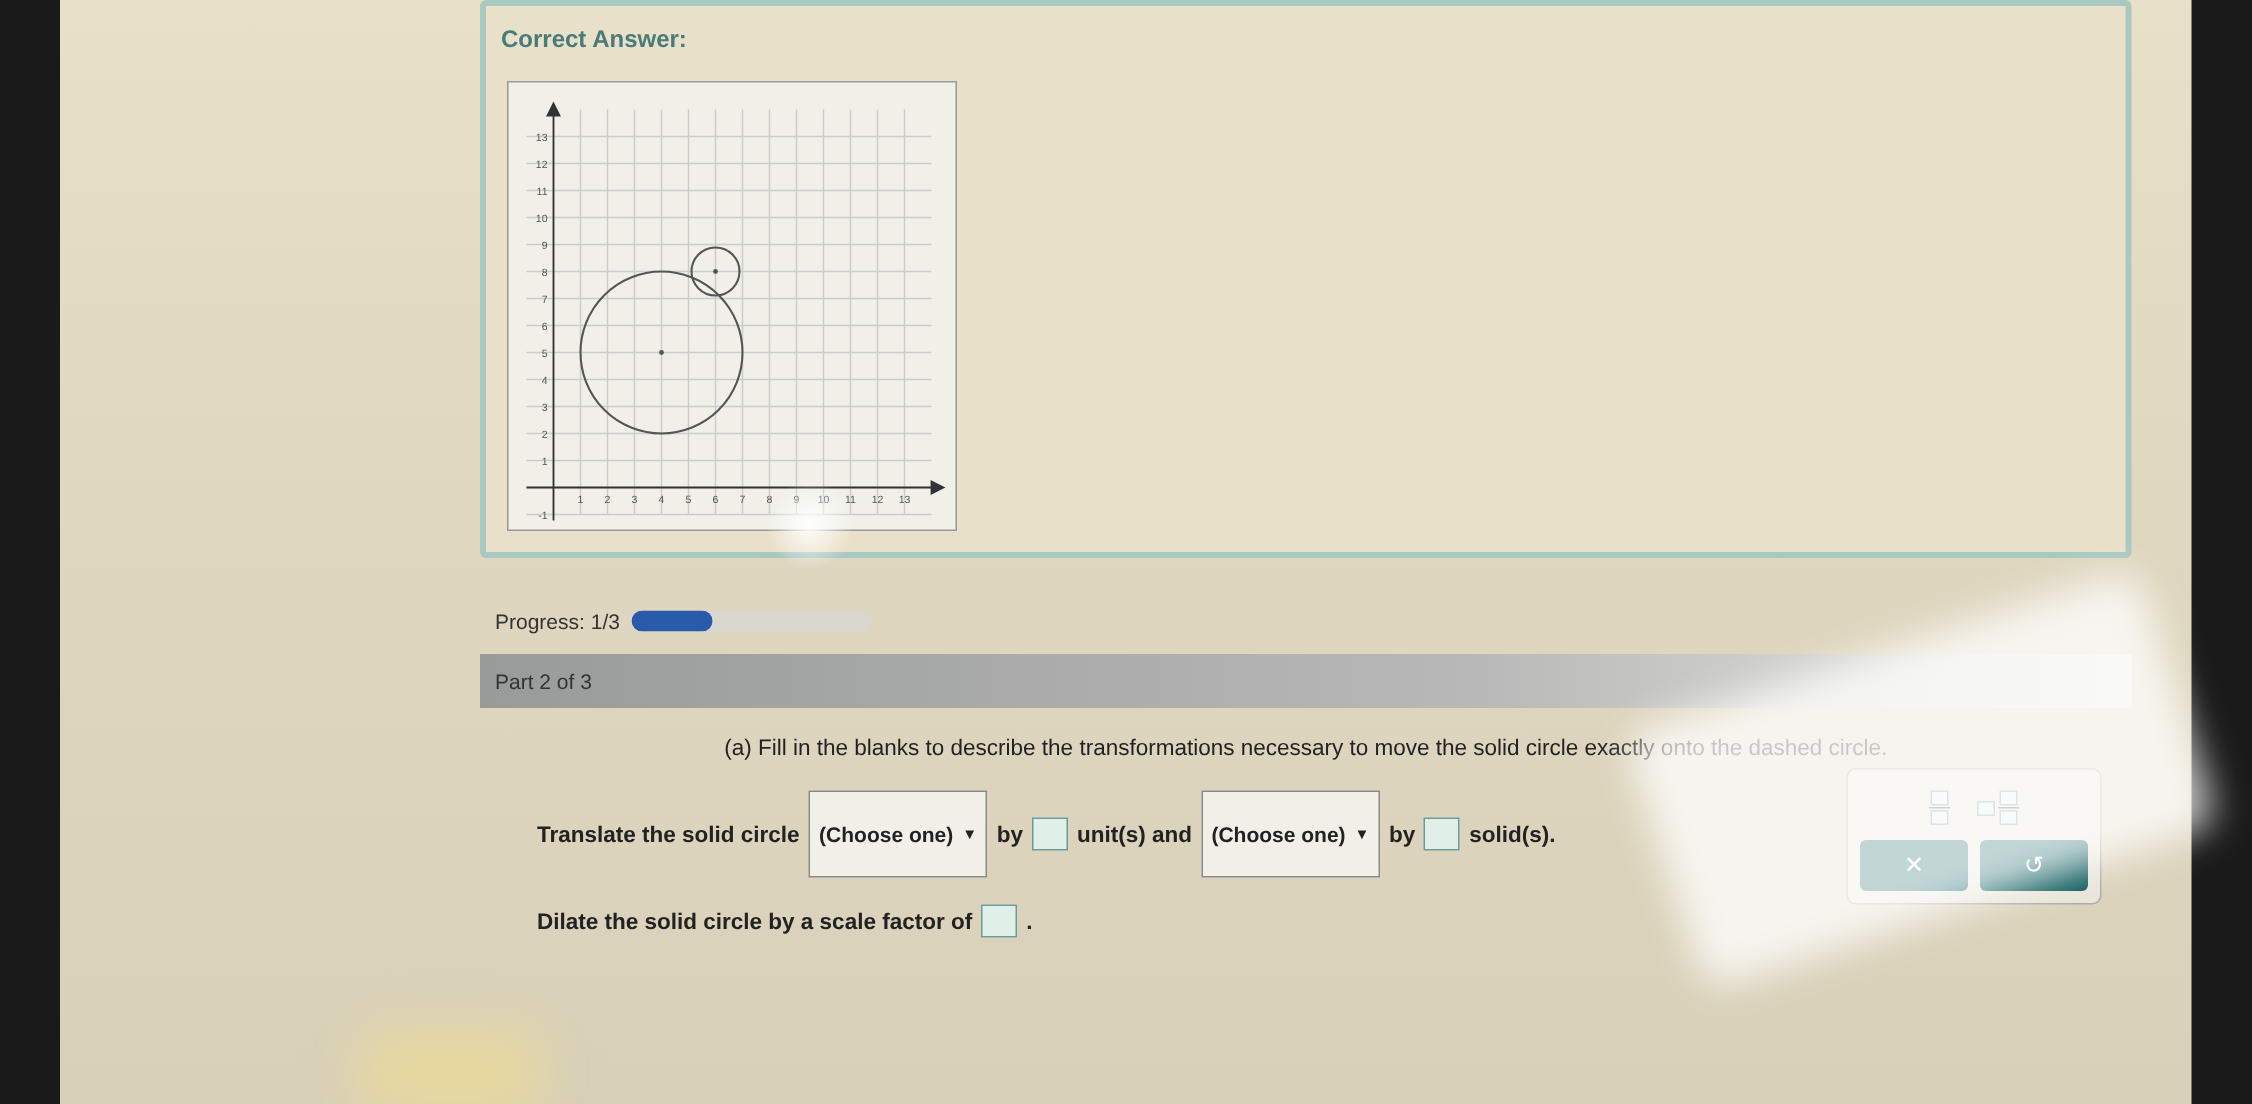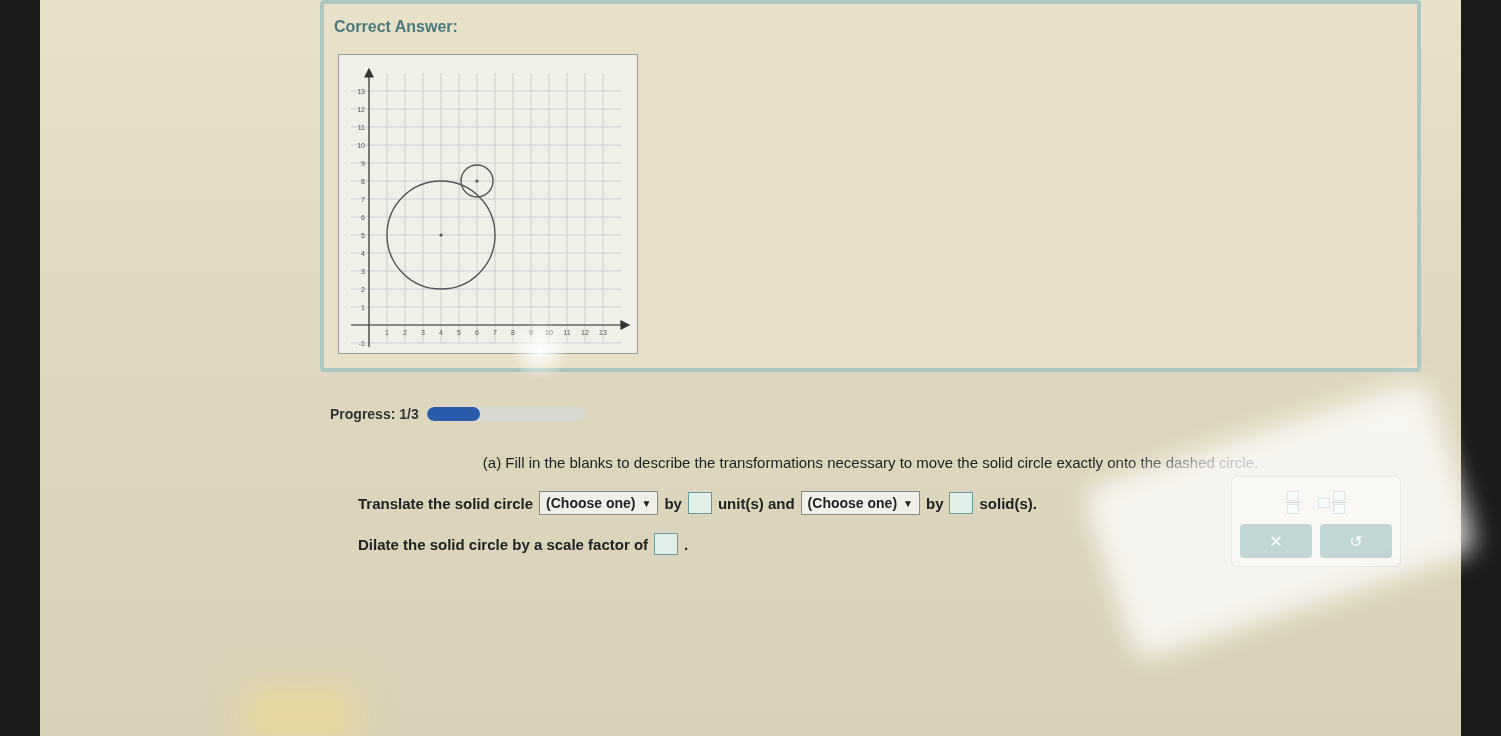--- a/index.html
+++ b/index.html
@@ -54,21 +54,20 @@
   .graph-box svg { display:block; }
   
   
   .progress-row {
     display: flex;
     align-items: center;
     gap: 8px;
     padding: 14px 10px;
     font-size: 14px;
     color: #333;
-    font-weight: bold;
   }
   .progress-bar {
     width: 160px;
     height: 14px;
     background: #d8d8d0;
     border-radius: 8px;
     overflow: hidden;
   }
   .progress-fill {
     width: 33.3%;
@@ -100,21 +99,21 @@
     align-items: center;
     flex-wrap: wrap;
     gap: 6px;
     font-weight: bold;
   }
   .dropdown {
     display: inline-flex;
     align-items: center;
     border: 1px solid #888;
     background: #f0f0e8;
-    padding: 3px 6px;
+    padding: 20px 6px;
     font-size: 14px;
     cursor: pointer;
     gap: 6px;
   }
   .dropdown .caret {
     font-size: 10px;
   }
   .num-box {
     width: 24px;
     height: 22px;
@@ -298,20 +297,21 @@
       </div>
     </div>
 
     <div class="progress-row">
       <span>Progress: 1/3</span>
       <div class="progress-bar">
         <div class="progress-fill"></div>
       </div>
     </div>
 
+    <div class="part-header">Part 2 of 3</div>
 
     <div class="question-body">
       <div class="q-line">
         <span>(a)</span>
         <span>Fill in the blanks to describe the transformations necessary to move the solid circle exactly onto the dashed circle.</span>
       </div>
 
       <div class="answer-line">
         <span>Translate the solid circle</span>
         <span class="dropdown">

